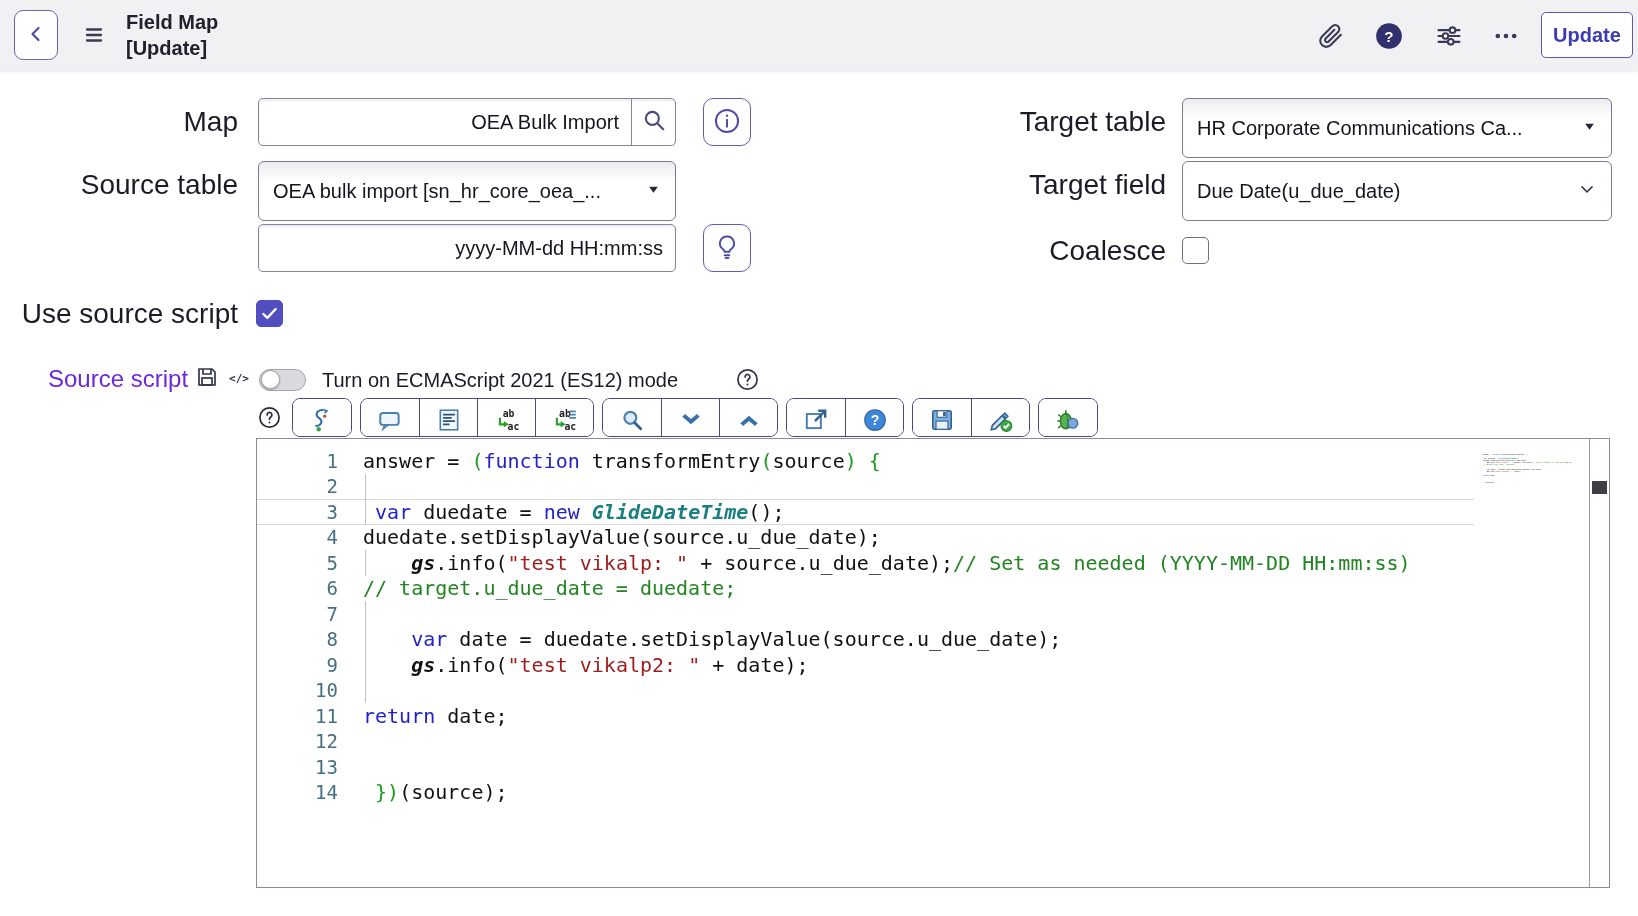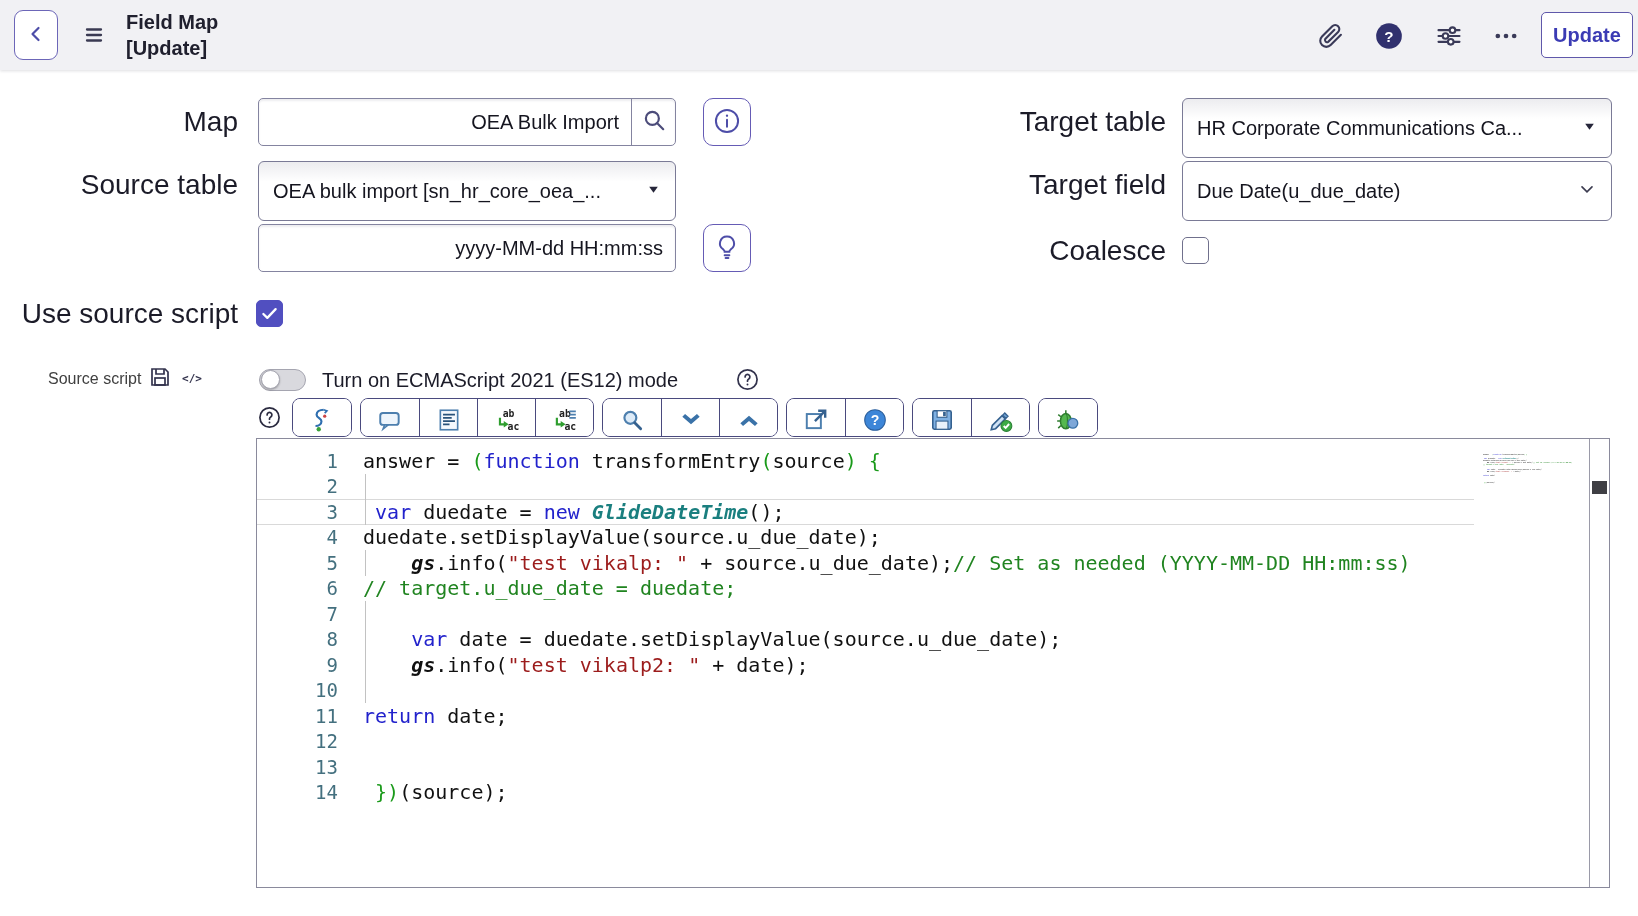--- a/index.html
+++ b/index.html
@@ -22,21 +22,21 @@
   .ref-search { width:44px; border-left:1px solid #8484a0; display:flex; align-items:center; justify-content:center; cursor:pointer; }
   .icon-btn { position:absolute; width:48px; height:48px; background:#fff; border:1.5px solid #655bb5; border-radius:10px; display:flex; align-items:center; justify-content:center; cursor:pointer; }
   .sn-select { position:absolute; height:60px; border:1px solid #7a7a96; border-radius:6px; background:linear-gradient(#ececef, #ffffff 34%); display:flex; align-items:center; justify-content:space-between; padding:0 14px; cursor:pointer; }
   .sel-text { font-size:20px; color:#15151f; white-space:nowrap; overflow:hidden; }
   .checkbox { position:absolute; width:27px; height:27px; border:1.5px solid #70708c; border-radius:5px; background:#fff; cursor:pointer; display:flex; align-items:center; justify-content:center; }
   .checkbox svg { display:none; }
   .checkbox.checked { background:var(--check); border-color:var(--check); }
   .checkbox.checked svg { display:block; }
 
   .ss-row { position:absolute; left:48px; top:366px; height:26px; display:flex; align-items:center; gap:7px; }
-  .ss-row .lbl { font-size:16px; color:#404040; }
+  .ss-row .lbl { font-size:24px; color:#6d28d9; }
   .toggle { position:absolute; left:259px; top:369px; width:47px; height:22px; border-radius:11px; background:#d9d9de; border:1px solid #a5a5b0; cursor:pointer; }
   .toggle .knob { position:absolute; left:1px; top:0px; width:19px; height:19px; border-radius:50%; background:#fff; border:1px solid #a5a5b0; box-shadow:0 1px 2px rgba(0,0,0,.25); }
   .es-label { position:absolute; left:322px; top:368px; height:24px; line-height:24px; font-size:20px; color:#1b1b28; }
   .help-round { position:absolute; width:23px; height:23px; }
 
   
   .tb-help { position:absolute; left:258px; top:406px; width:23px; height:23px; }
   .tb-groups { position:absolute; left:292px; top:398px; display:flex; gap:8px; }
   .tb-group { display:flex; height:39px; border:1px solid #4a4a7e; border-radius:8px; overflow:hidden; background:#fff; }
   .tb-btn { width:58px; border:none; border-left:1px solid #4a4a7e; background:#fff; display:flex; align-items:flex-end; justify-content:center; cursor:pointer; padding:0; }

